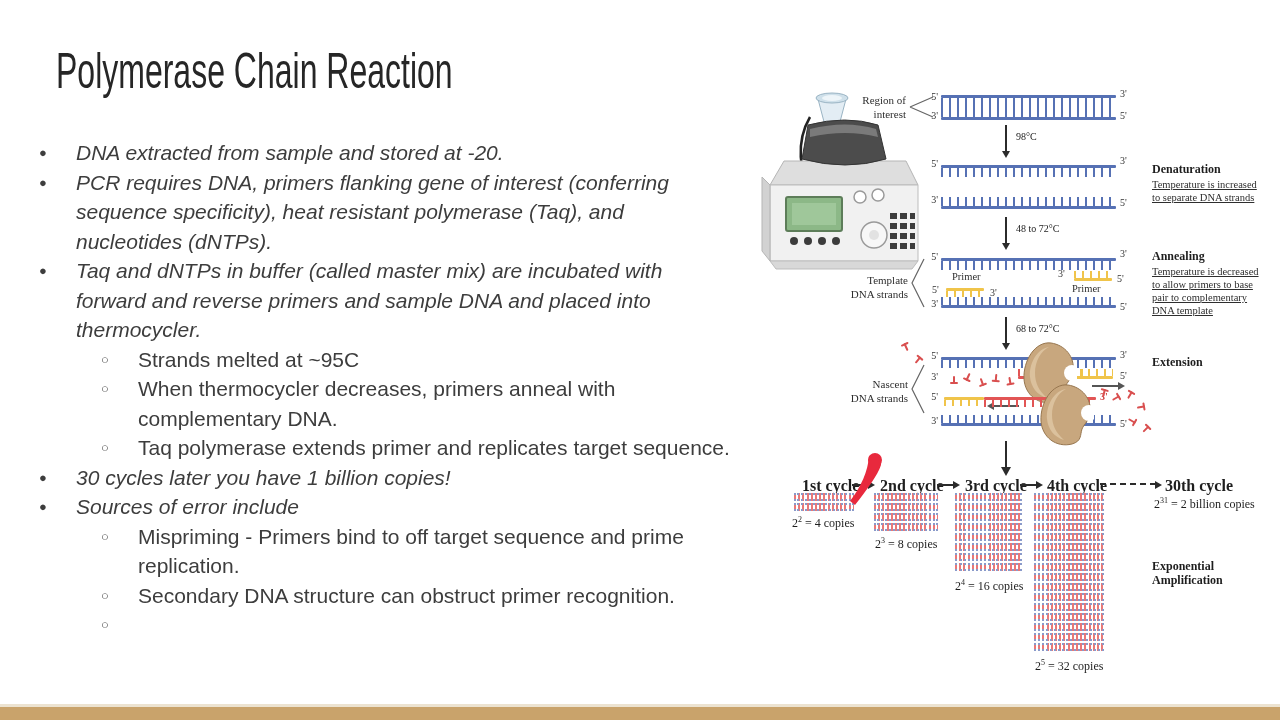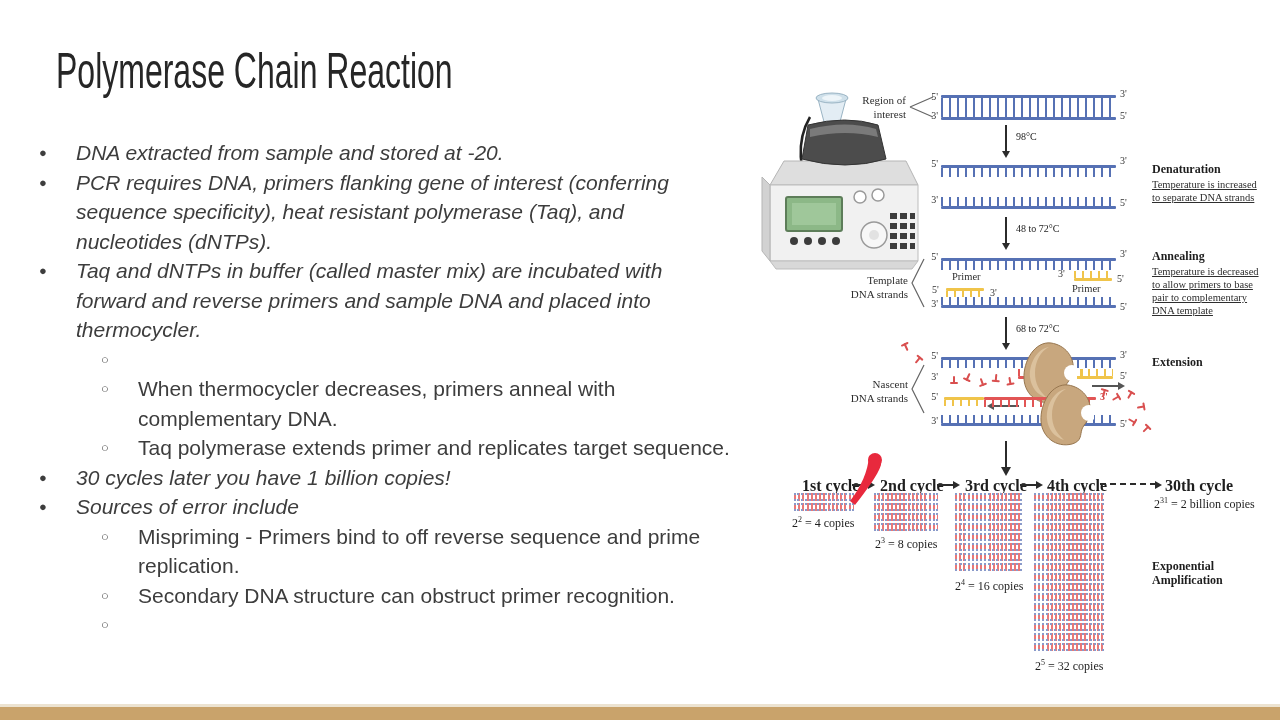--- a/index.html
+++ b/index.html
@@ -73,40 +73,41 @@
     <div class="brow lvl1">
         <span class="mk">●</span>
         <span class="tx">PCR requires DNA, primers flanking gene of interest (conferring sequence specificity), heat resistant polymerase (Taq), and nucleotides (dNTPs).</span>
       </div>
     <div class="brow lvl1">
         <span class="mk">●</span>
         <span class="tx">Taq and dNTPs in buffer (called master mix) are incubated with forward and reverse primers and sample DNA and placed into thermocycler.</span>
       </div>
     <div class="brow lvl2">
         <span class="mk">○</span>
+        <span class="tx">Strands melted at ~95C</span>
       </div>
     <div class="brow lvl2">
         <span class="mk">○</span>
         <span class="tx">When thermocycler decreases, primers anneal with complementary DNA.</span>
       </div>
     <div class="brow lvl2">
         <span class="mk">○</span>
         <span class="tx">Taq polymerase extends primer and replicates target sequence.</span>
       </div>
     <div class="brow lvl1">
         <span class="mk">●</span>
         <span class="tx">30 cycles later you have 1 billion copies!</span>
       </div>
     <div class="brow lvl1">
         <span class="mk">●</span>
         <span class="tx">Sources of error include</span>
       </div>
     <div class="brow lvl2">
         <span class="mk">○</span>
-        <span class="tx">Mispriming - Primers bind to off reverse sequence and prime replication.</span>
+        <span class="tx">Mispriming - Primers bind to off target sequence and prime replication.</span>
       </div>
     <div class="brow lvl2">
         <span class="mk">○</span>
         <span class="tx">Secondary DNA structure can obstruct primer recognition.</span>
       </div>
     <div class="brow lvl2">
         <span class="mk">○</span>
       </div>
   </div>
 

